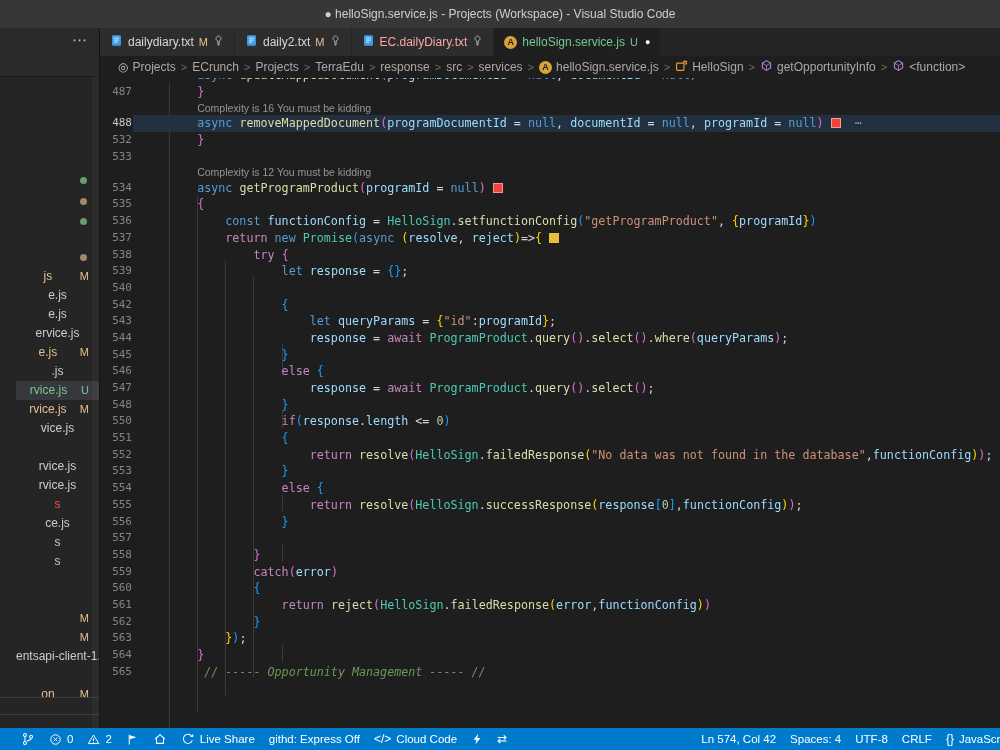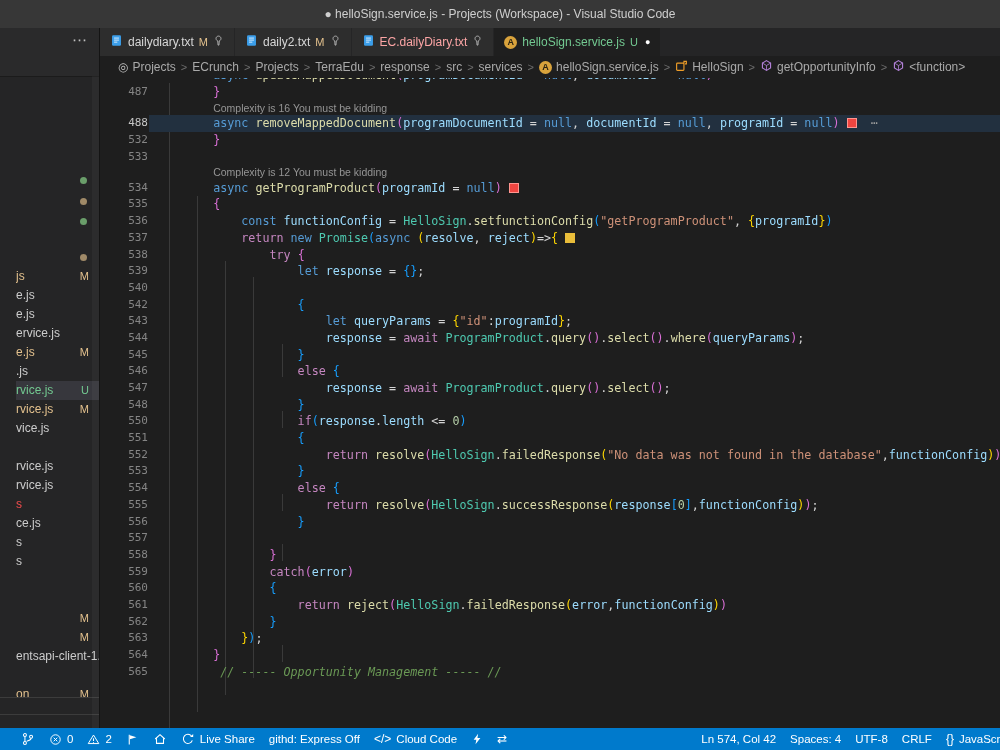--- a/index.html
+++ b/index.html
@@ -3,21 +3,21 @@
 <meta charset="utf-8">
 <style>
   html,body{margin:0;padding:0;width:1000px;height:750px;overflow:hidden;background:#1e1e1e;
     font-family:"Liberation Sans",sans-serif;}
   .titlebar{height:28px;background:#373737;color:#cfcfcf;font-size:12px;text-align:center;line-height:28px;}
   .app{display:flex;height:700px;}
   
   .sidebar{width:100px;flex:none;background:#252526;position:relative;border-right:1px solid #141414;box-sizing:border-box;}
   .sb-header{height:48px;border-bottom:1px solid #1b1b1b;position:relative;background:#2a2a2b;}
   .sb-more{position:absolute;right:10px;top:3px;color:#c0c0c0;font-size:15px;letter-spacing:2px;}
-  .sb-rows{position:absolute;top:239px;left:16px;right:0;}
+  .sb-rows{position:absolute;top:239px;left:16px;right:0;text-align:center;}
   .sb-row{height:19px;line-height:19px;font-size:12px;color:#cccccc;display:flex;white-space:nowrap;overflow:hidden;}
   .sb-row .txt{flex:1;overflow:hidden;}
   .sb-row .badge{padding-right:10px;font-size:11px;}
   .sb-row.sel{background:#37373d;}
   .mod{color:#e2c08d}.unt{color:#73c991}.del{color:#f14c4c}
   .sb-dot{position:absolute;width:7px;height:7px;border-radius:50%;left:80px;}
   .sb-div{position:absolute;left:0;right:0;border-top:1px solid #3c3c3c;}
   .sb-scroll{position:absolute;top:48px;bottom:0;right:0;width:7px;background:rgba(255,255,255,0.035);}
   
   .editor-col{flex:1;display:flex;flex-direction:column;min-width:0;}
@@ -30,21 +30,21 @@
   .tab .gitU{color:#73c991;font-size:11px;}
   .dirty{color:#ffffff;font-size:9px;margin-left:2px;}
   .aicon{width:13px;height:13px;border-radius:50%;background:#d9a33c;color:#2b2313;font-size:9px;font-weight:bold;
          display:inline-flex;align-items:center;justify-content:center;flex:none;}
   .breadcrumbs{height:22px;flex:none;display:flex;align-items:center;font-size:12px;color:#a9a9a9;
                padding-left:18px;background:#1e1e1e;white-space:nowrap;overflow:hidden;}
   .bc-item{display:flex;align-items:center;gap:4px;}
   .bc-sep{color:#6e6e6e;margin:0 5px;font-size:11px;}
   .bc-module{color:#c5c5c5;font-size:12px;}
   
-  .editor{flex:1;position:relative;overflow:hidden;background:#1e1e1e;padding-left:16px;}
+  .editor{flex:1;position:relative;overflow:hidden;background:#1e1e1e;}
   .guide{position:absolute;width:1px;background:#3a3a3a;}
   .rows{position:relative;}
   .crow{display:flex;height:16.7px;position:relative;font:11.7px/16.7px "DejaVu Sans Mono",monospace;white-space:pre;}
   .crow .ln{flex:none;width:32px;text-align:right;color:#858585;font-size:11px;line-height:16.7px;}
   .crow .fold{flex:none;width:26px;text-align:center;color:#c5c5c5;font-size:10px;font-weight:bold;}
   .crow .ct{flex:1;padding-left:11px;overflow:hidden;position:relative;z-index:1;}
   .crow.hl::before{content:"";position:absolute;left:33px;right:0;top:0;bottom:0;background:#22303f;}
   .crow.hl .ln{color:#c6c6c6;}
   .partial{height:6px;overflow:hidden;}
   .partial .crow{margin-top:-11px;}

